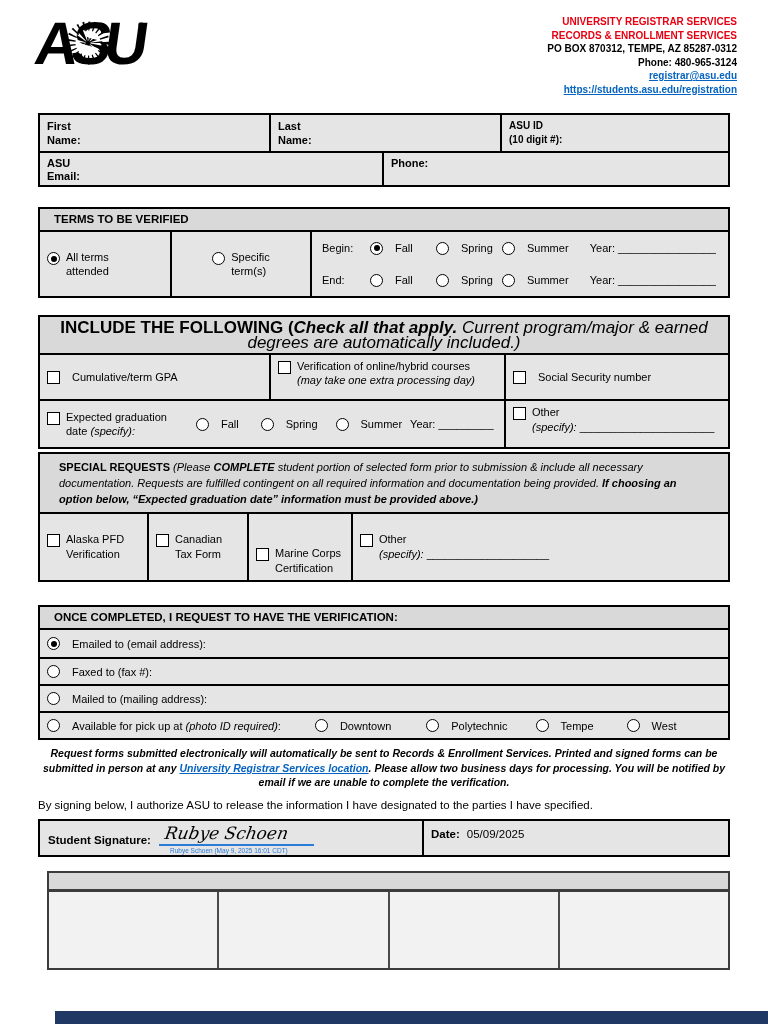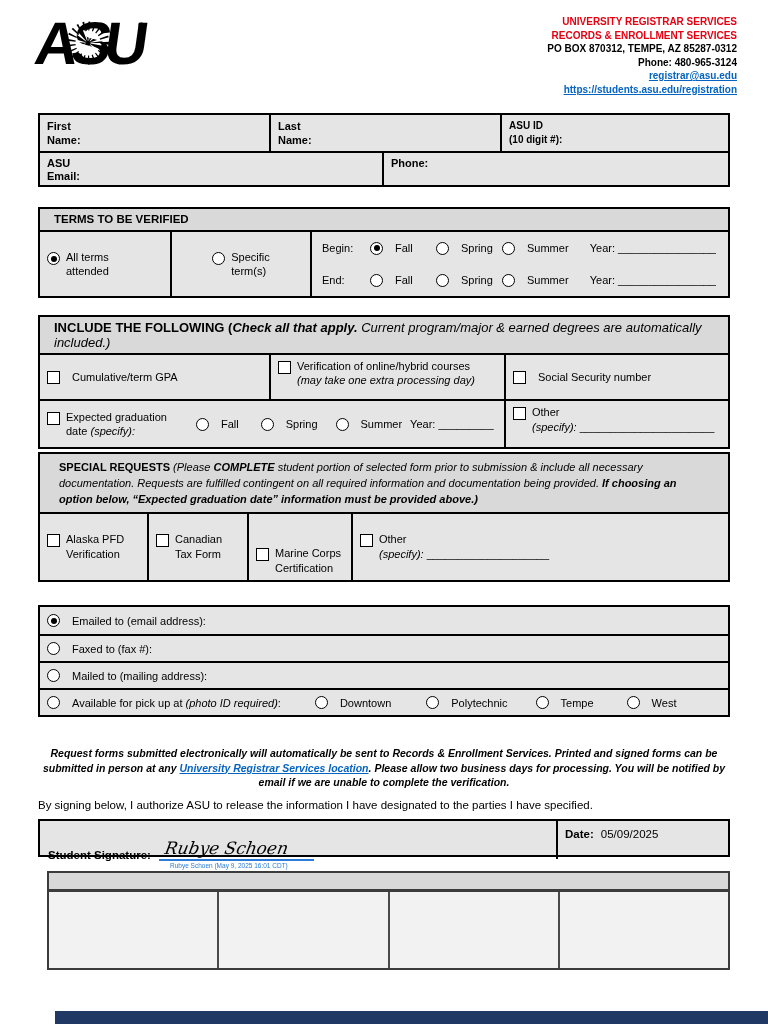--- a/index.html
+++ b/index.html
@@ -150,21 +150,21 @@
             <span>Summer</span>
             </span>
           <span class="yr"><span>Year:</span>
             <span>________________</span></span>
         </div>
       </div>
     </div>
   </div>
 
   <div class="tbl" style="left:38px;top:315px;width:692px;">
-    <div class="sec-hdr" style="font-size:13px;">
+    <div class="sec-hdr" style="font-size:17px;text-align:center;">
       <span class="b">INCLUDE THE FOLLOWING (</span><span class="bi">Check all that apply.</span><span class="i"> Current program/major &amp; earned degrees are automatically included.)</span>
     </div>
     <div class="row" style="height:44px;">
       <div class="cel vr" style="width:231px;display:flex;align-items:center;">
         <span class="opt">
             <span class="checkbox"></span>
           <span>Cumulative/term GPA</span>
           </span>
       </div>
       <div class="cel vr" style="width:235px;">
@@ -243,20 +243,21 @@
         <span class="opt-top">
             <span class="checkbox"></span>
           <span style="font-size:11px;line-height:15px;"><span>Other</span><br>
           <span class="i">(specify): </span><span>____________________</span></span>
           </span>
       </div>
     </div>
   </div>
 
   <div class="tbl" style="left:38px;top:605px;width:692px;">
+    <div class="sec-hdr b">ONCE COMPLETED, I REQUEST TO HAVE THE VERIFICATION:</div>
     <div class="drow">
       <span class="opt">
           <span class="radio checked"></span>
         <span>Emailed to (email address):</span>
         </span>
     </div>
     <div class="drow">
       <span class="opt">
           <span class="radio"></span>
         <span>Faxed to (fax #):</span>
@@ -293,21 +294,21 @@
   </div>
 
   <div class="fine">
     <span>Request forms submitted electronically will automatically be sent to Records &amp; Enrollment Services. Printed and signed forms can be submitted in person at any </span><span class="link">University Registrar Services location</span><span>. Please allow two business days for processing. You will be notified by email if we are unable to complete the verification.</span>
   </div>
 
   <div class="auth">By signing below, I authorize ASU to release the information I have designated to the parties I have specified.</div>
 
   <div class="tbl" style="left:38px;top:819px;width:692px;height:38px;">
     <div class="row" style="height:100%;">
-      <div class="cel vr" style="width:518px;padding:19px 8px;">
+      <div class="cel vr" style="width:384px;padding:4px 8px;">
         <div style="display:flex;align-items:flex-end;">
           <span class="b" style="font-size:11.5px;">Student Signature:</span>
           <span class="sig-line"><span class="sig-name">Rubye Schoen</span></span>
         </div>
         <div class="sig-stamp">Rubye Schoen (May 9, 2025 16:01 CDT)</div>
       </div>
       <div class="cel" style="flex:1;display:flex;align-items:flex-start;gap:7px;padding-top:7px;">
         <span class="b" style="font-size:11.5px;">Date:</span>
         <span style="font-size:11.5px;">05/09/2025</span>
       </div>

